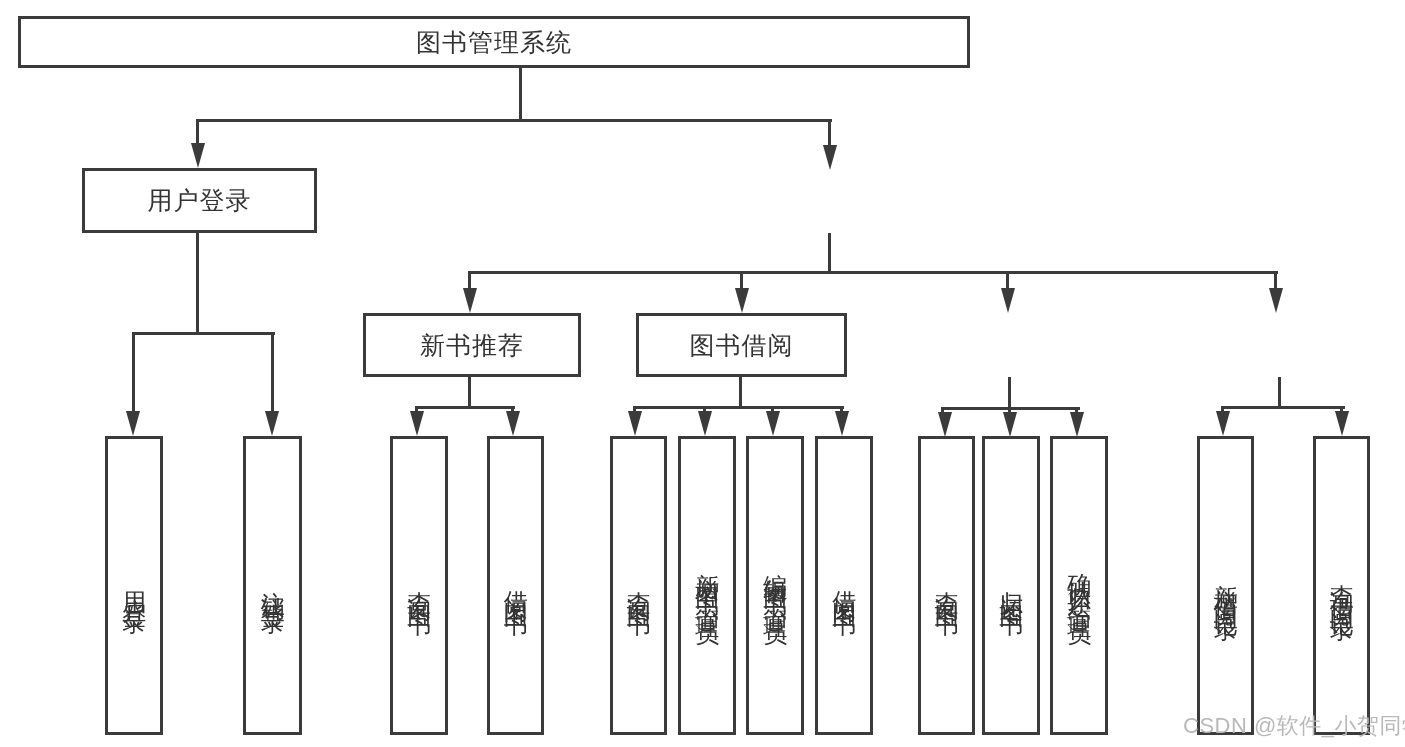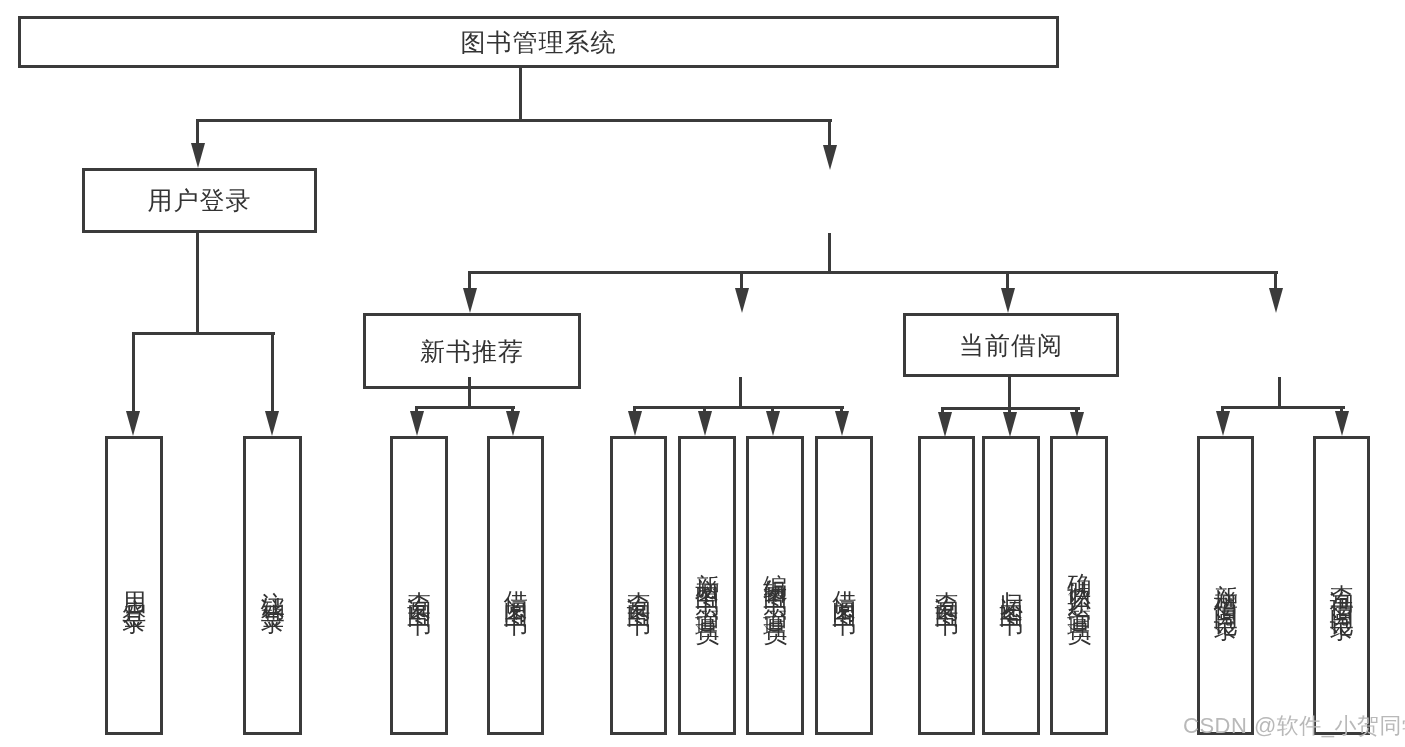--- a/index.html
+++ b/index.html
@@ -58,21 +58,21 @@
     color:var(--watermark);
     letter-spacing:0.5px;
     white-space:nowrap;
   }
 </style>
 </head>
 <body>
 
 <div class="stage">
 
-  <div class="node" style="left:18px;top:16px;width:1041px;height:52px;">
+  <div class="node" style="left:18px;top:16px;width:952px;height:52px;">
     <span>图书管理系统</span>
   </div>
 
   <div class="vl" style="left:519px;top:66px;height:54px;"></div>
   <div class="hl" style="left:196px;top:119px;width:636px;"></div>
   <div class="vl" style="left:196px;top:119px;height:29px;"></div>
   <div class="arr" style="left:191px;top:143px;"></div>
   <div class="vl" style="left:828px;top:119px;height:31px;"></div>
   <div class="arr" style="left:823px;top:145px;"></div>
 
@@ -91,25 +91,25 @@
   <div class="hl" style="left:469px;top:271px;width:809px;"></div>
   <div class="vl" style="left:468px;top:271px;height:23px;"></div>
   <div class="arr" style="left:463px;top:288px;"></div>
   <div class="vl" style="left:740px;top:271px;height:23px;"></div>
   <div class="arr" style="left:735px;top:288px;"></div>
   <div class="vl" style="left:1006px;top:271px;height:23px;"></div>
   <div class="arr" style="left:1001px;top:288px;"></div>
   <div class="vl" style="left:1274px;top:271px;height:23px;"></div>
   <div class="arr" style="left:1269px;top:288px;"></div>
 
-  <div class="node" style="left:363px;top:313px;width:218px;height:76px;text-align:right;">
+  <div class="node" style="left:363px;top:313px;width:218px;height:64px;text-align:right;">
     <span>新书推荐</span>
   </div>
-  <div class="node" style="left:903px;top:313px;width:216px;height:64px;">
-    <span>当前借阅</span>
+  <div class="node" style="left:636px;top:313px;width:211px;height:64px;">
+    <span>图书借阅</span>
   </div>
 
   <div class="vl" style="left:468px;top:377px;height:31px;"></div>
   <div class="hl" style="left:415px;top:406px;width:100px;"></div>
   <div class="vl" style="left:415px;top:406px;height:8px;"></div>
   <div class="arr" style="left:410px;top:411px;"></div>
   <div class="vl" style="left:511px;top:406px;height:8px;"></div>
   <div class="arr" style="left:506px;top:411px;"></div>
 
   <div class="vl" style="left:739px;top:377px;height:31px;"></div>

